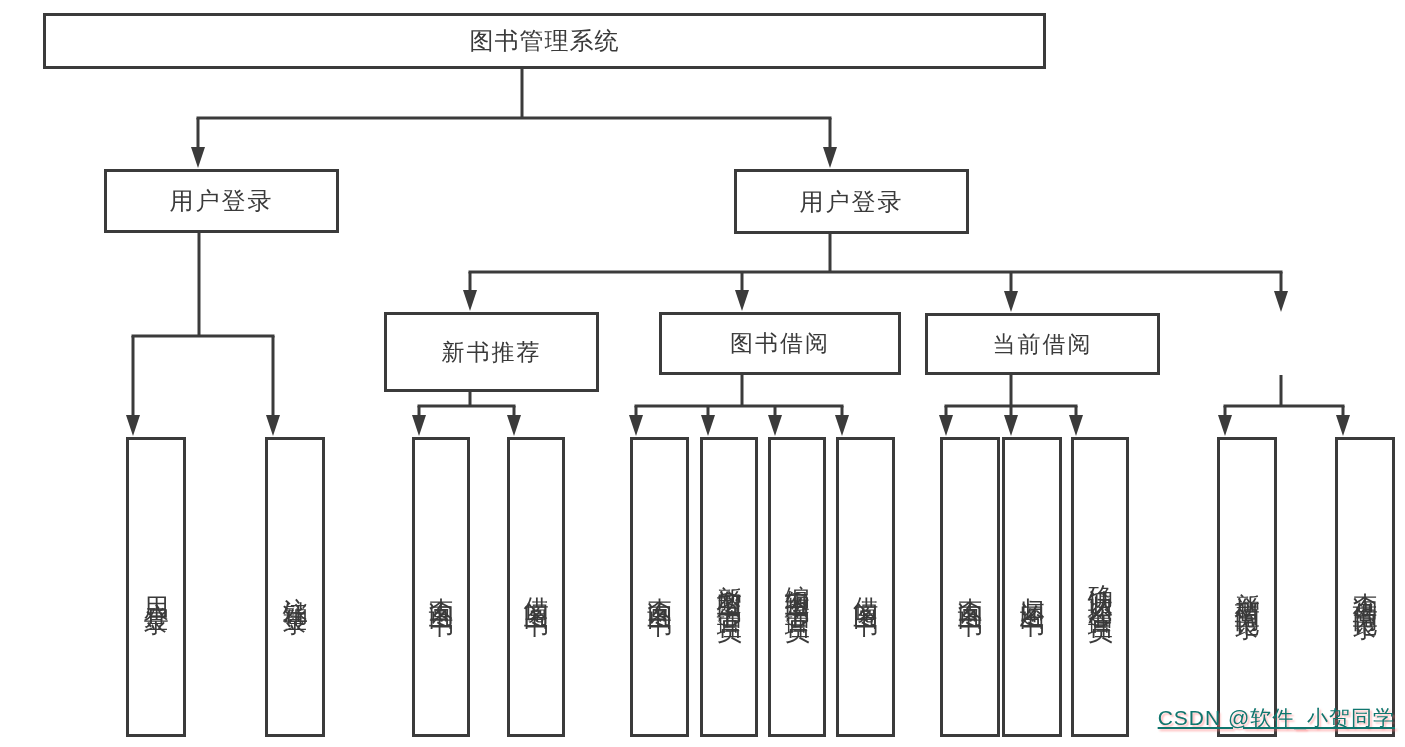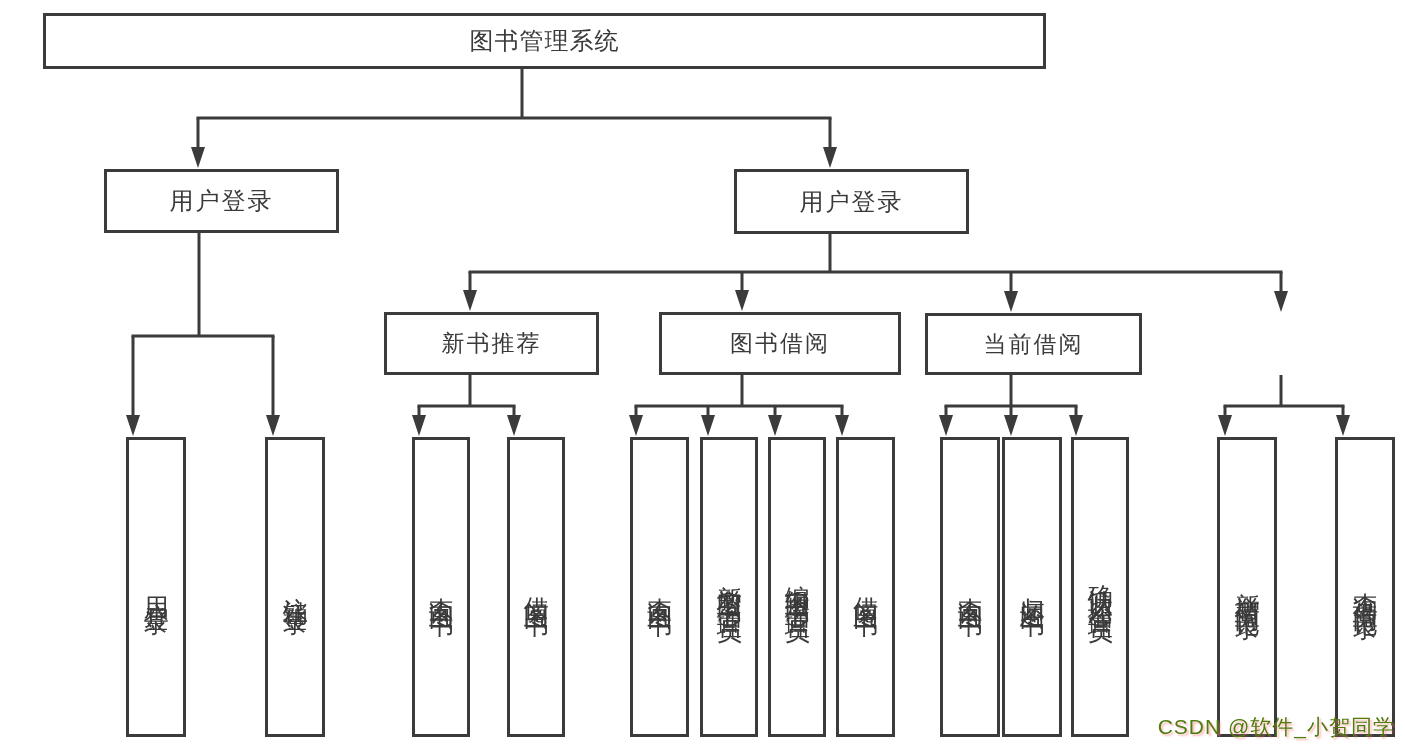--- a/index.html
+++ b/index.html
@@ -32,27 +32,28 @@
   .node.leaf span{
     writing-mode:vertical-rl;
     text-orientation:mixed;
     font-size:25px;
     letter-spacing:5px;
     line-height:1.1;
   }
   .watermark{
     position:absolute;
     right:10px;
-    bottom:6px;
+    bottom:15px;
     font-size:21px;
-    color:#4d7c0f;
+    color:#0f766e;
     letter-spacing:1px;
     text-shadow:2px 2px 2px rgba(255,122,122,0.55);
     z-index:5;
     white-space:nowrap;
+    text-decoration:underline;
   }
 </style>
 </head>
 <body>
 
 <div class="canvas">
 
   <svg id="connectors" viewBox="0 0 1405 747">
       <line x1="522" y1="69" x2="522" y2="118" stroke="#3b3b3b" stroke-width="3"></line>
       <line x1="199" y1="233" x2="199" y2="336" stroke="#3b3b3b" stroke-width="3"></line>
@@ -112,27 +113,27 @@
     <span>图书管理系统</span>
   </div>
 
   <div class="node lvl2" style="left:82px;top:169px;width:235px;height:64px">
     <span>用户登录</span>
   </div>
   <div class="node lvl2" style="left:712px;top:169px;width:235px;height:65px">
     <span>用户登录</span>
   </div>
 
-  <div class="node lvl3" style="left:362px;top:312px;width:215px;height:63px">
+  <div class="node lvl3" style="left:362px;top:312px;width:215px;height:80px">
     <span>新书推荐</span>
   </div>
   <div class="node lvl3" style="left:637px;top:312px;width:242px;height:63px">
     <span>图书借阅</span>
   </div>
-  <div class="node lvl3" style="left:903px;top:313px;width:217px;height:62px">
+  <div class="node lvl3" style="left:903px;top:313px;width:235px;height:62px">
     <span>当前借阅</span>
   </div>
 
   <div class="node leaf" style="left:104px;top:437px;width:60px;height:300px">
     <span>用户登录</span>
   </div>
   <div class="node leaf" style="left:243px;top:437px;width:60px;height:300px">
     <span>注销登录</span>
   </div>
 

